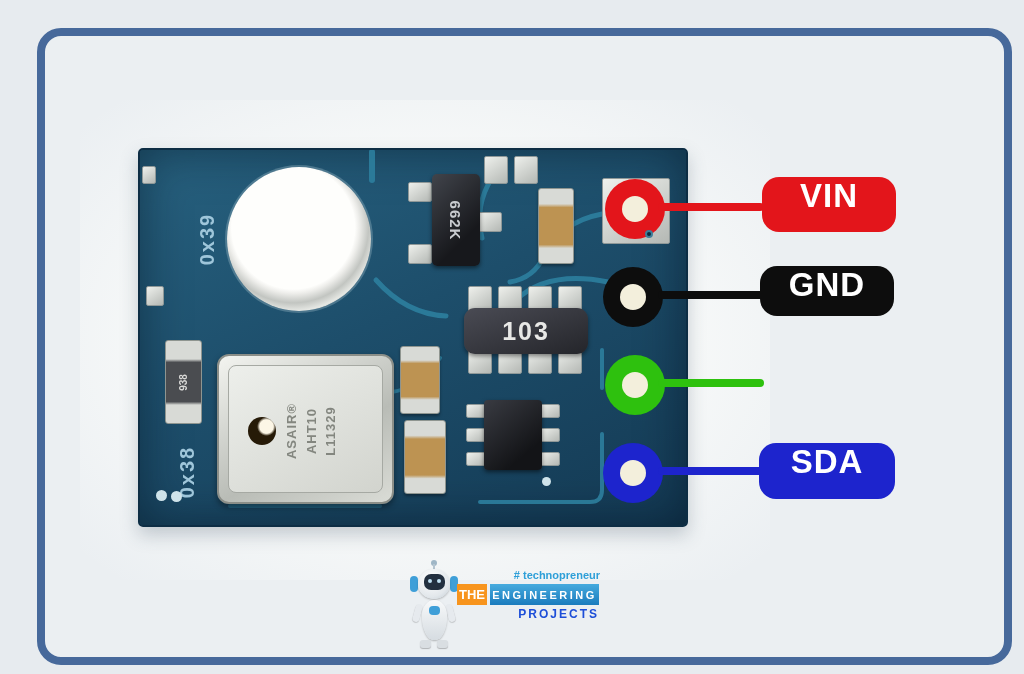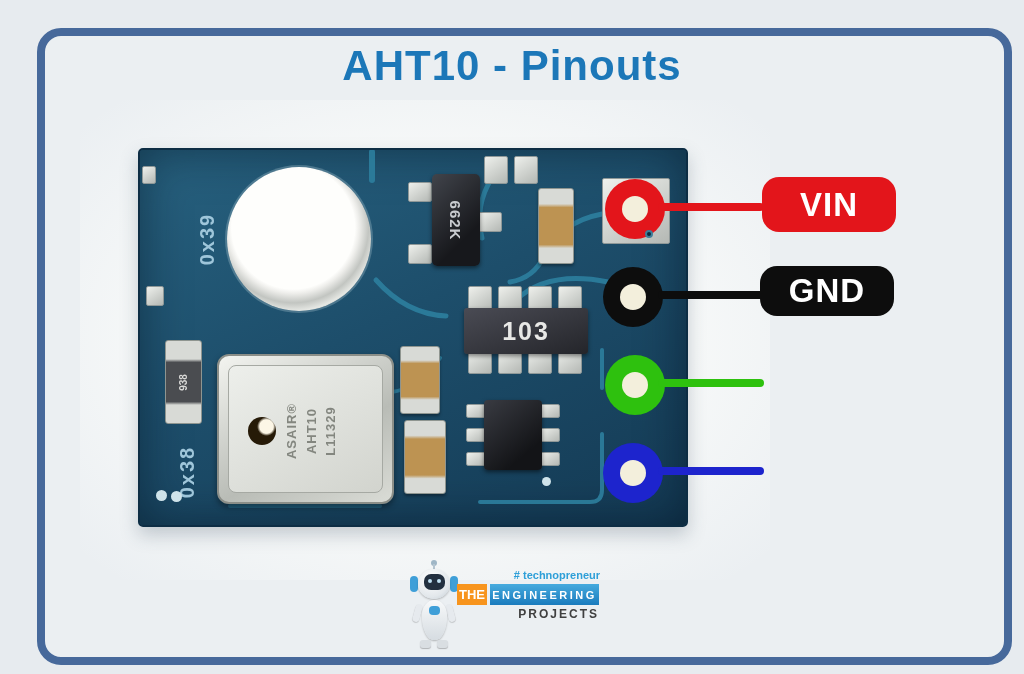--- a/index.html
+++ b/index.html
@@ -29,21 +29,21 @@
   .sot23{position:absolute;left:292px;top:24px;width:48px;height:92px;border-radius:5px;
         background:linear-gradient(135deg,#41444b,#17181c 70%);
         box-shadow:0 2px 4px rgba(0,0,0,.5);display:flex;align-items:center;justify-content:center;}
   .sot23 span{transform:rotate(90deg);color:#c9ccd0;font-size:15px;font-weight:bold;letter-spacing:1px;white-space:nowrap;}
   .cap{position:absolute;border-radius:3px;border:1px solid #8f9590;
        background:linear-gradient(180deg,#d8dad6 0 20%,#bd9352 25% 75%,#d8dad6 80% 100%);
        box-shadow:0 2px 3px rgba(0,0,0,.35);}
   .hole{position:absolute;width:60px;height:60px;border-radius:50%;}
   .hole::after{content:"";position:absolute;left:17px;top:17px;width:26px;height:26px;
        border-radius:50%;background:#f3efdc;}
-  .rnet-body{position:absolute;left:324px;top:158px;width:124px;height:46px;border-radius:3px;
+  .rnet-body{position:absolute;left:324px;top:158px;width:124px;height:46px;border-radius:11px;
        background:linear-gradient(160deg,#4a4b54,#24252a);display:flex;align-items:center;justify-content:center;
        box-shadow:0 2px 4px rgba(0,0,0,.45);}
   .rnet-body span{color:#e8e8e6;font-size:25px;font-weight:bold;letter-spacing:2px;}
   .res938{position:absolute;left:25px;top:190px;width:37px;height:84px;border-radius:3px;
        background:linear-gradient(180deg,#d8dad6 0 22%,#4a4c50 26% 74%,#d8dad6 78% 100%);
        border:1px solid #8f9590;display:flex;align-items:center;justify-content:center;}
   .res938 span{transform:rotate(-90deg);color:#d9d9d7;font-size:10px;font-weight:bold;}
   .sensor{position:absolute;left:77px;top:204px;width:177px;height:150px;border-radius:12px;
        background:linear-gradient(150deg,#f3f4f0,#b9bcb6 60%,#dadcd6);
        border:2px solid #8b8e88;box-shadow:0 3px 6px rgba(0,0,0,.4);}
@@ -52,21 +52,21 @@
   .sensor-hole{position:absolute;left:29px;top:61px;width:28px;height:28px;border-radius:50%;
        background:radial-gradient(circle at 66% 34%,#fcf6e6 0 26%,#261a07 36% 100%);}
   .sensor-text{position:absolute;left:62px;top:30px;width:92px;height:90px;
        transform:rotate(-90deg);color:#83867f;font-size:13px;font-weight:bold;
        line-height:1.5;text-align:center;letter-spacing:1px;}
   .smallic{position:absolute;left:344px;top:250px;width:58px;height:70px;border-radius:4px;
        background:linear-gradient(140deg,#393b42,#131417 75%);box-shadow:0 2px 4px rgba(0,0,0,.5);}
   .dot{position:absolute;border-radius:50%;}
   
   .wire{position:absolute;height:8px;width:106px;left:658px;border-radius:4px;}
-  .pill{position:absolute;border-radius:17px;display:flex;align-items:center;justify-content:center;
+  .pill{position:absolute;border-radius:17px;display:flex;align-items:flex-start;justify-content:center;
         color:#ffffff;font-size:33px;font-weight:bold;letter-spacing:1px;}
   .c-vin{background:#e3151b;}  .c-gnd{background:#0d0d0d;}
   .c-scl{background:#2ec10e;}  .c-sda{background:#1d24cd;}
   
   .logo{position:absolute;left:408px;top:556px;width:200px;height:95px;}
   .robot{position:absolute;left:2px;top:4px;width:48px;height:90px;}
   .r-ant-dot{position:absolute;left:21px;top:0;width:6px;height:6px;border-radius:50%;background:#9fb6c6;}
   .r-ant{position:absolute;left:23px;top:4px;width:2px;height:6px;background:#b4c4d0;}
   .r-head{position:absolute;left:8px;top:9px;width:32px;height:30px;border-radius:50%;
       background:radial-gradient(circle at 40% 32%,#ffffff,#e2e7eb 65%,#c0cad2);box-shadow:0 1px 2px rgba(0,0,0,.25);}
@@ -81,28 +81,27 @@
   .r-foot{position:absolute;top:80px;width:11px;height:8px;border-radius:3px;background:#d9dee2;box-shadow:0 1px 1px rgba(0,0,0,.25);}
   .tagline{position:absolute;left:47px;top:13px;width:145px;text-align:right;
       font-size:11px;font-weight:bold;color:#2e9fd8;}
   .word-boxes{position:absolute;left:49px;top:28px;display:flex;}
   .box-the{width:30px;height:21px;background:#f7941d;color:#fff;font-size:13px;font-weight:bold;
       display:flex;align-items:center;justify-content:center;margin-right:3px;}
   .box-eng{width:109px;height:21px;background:linear-gradient(180deg,#45aade,#1a7bbd);
       color:#fff;font-size:11px;font-weight:bold;letter-spacing:2.5px;
       display:flex;align-items:center;justify-content:center;}
   .word-projects{position:absolute;left:47px;top:51px;width:144px;text-align:right;
-      font-size:12px;font-weight:bold;letter-spacing:2px;color:#404040;}
+      font-size:12px;font-weight:bold;letter-spacing:2px;color:#1d4ed8;}
 </style>
 </head>
 <body>
 
 <div class="stage">
   <div class="frame"></div>
-  <div class="title">AHT10 - Pinouts</div>
   <div class="photo-bg"></div>
 
   <div class="board">
     <svg class="trace-svg" width="550" height="379" viewBox="0 0 550 379">
       <g fill="none" stroke="#2d7f9f" stroke-linecap="round" opacity="0.9">
         <path d="M232 2 V 30" stroke-width="6"></path>
         <path d="M352 28 q -18 28 -10 60" stroke-width="5"></path>
         <path d="M462 64 q -42 8 -58 42 q -10 22 -34 26" stroke-width="5"></path>
         <path d="M468 132 q -60 -12 -92 18" stroke-width="5"></path>
         <path d="M236 130 q 30 34 70 36" stroke-width="5"></path>
@@ -184,20 +183,23 @@
   </div>
 
   <div class="wire c-gnd" style="top:291px;"></div>
   <div class="pill c-gnd" style="left:760px;top:266px;width:134px;height:50px;">
     <span>GND</span>
   </div>
 
   <div class="wire c-scl" style="top:379px;"></div>
 
   <div class="wire c-sda" style="top:467px;"></div>
+  <div class="pill c-sda" style="left:759px;top:443px;width:136px;height:56px;">
+    <span>SDA</span>
+  </div>
 
   <div class="logo">
     <div class="robot">
       <div class="r-ant-dot"></div>
       <div class="r-ant"></div>
       <div class="r-ear" style="left:0;"></div>
       <div class="r-ear" style="left:40px;"></div>
       <div class="r-head"></div>
       <div class="r-face">
         <div class="r-eye" style="left:4px;"></div>

